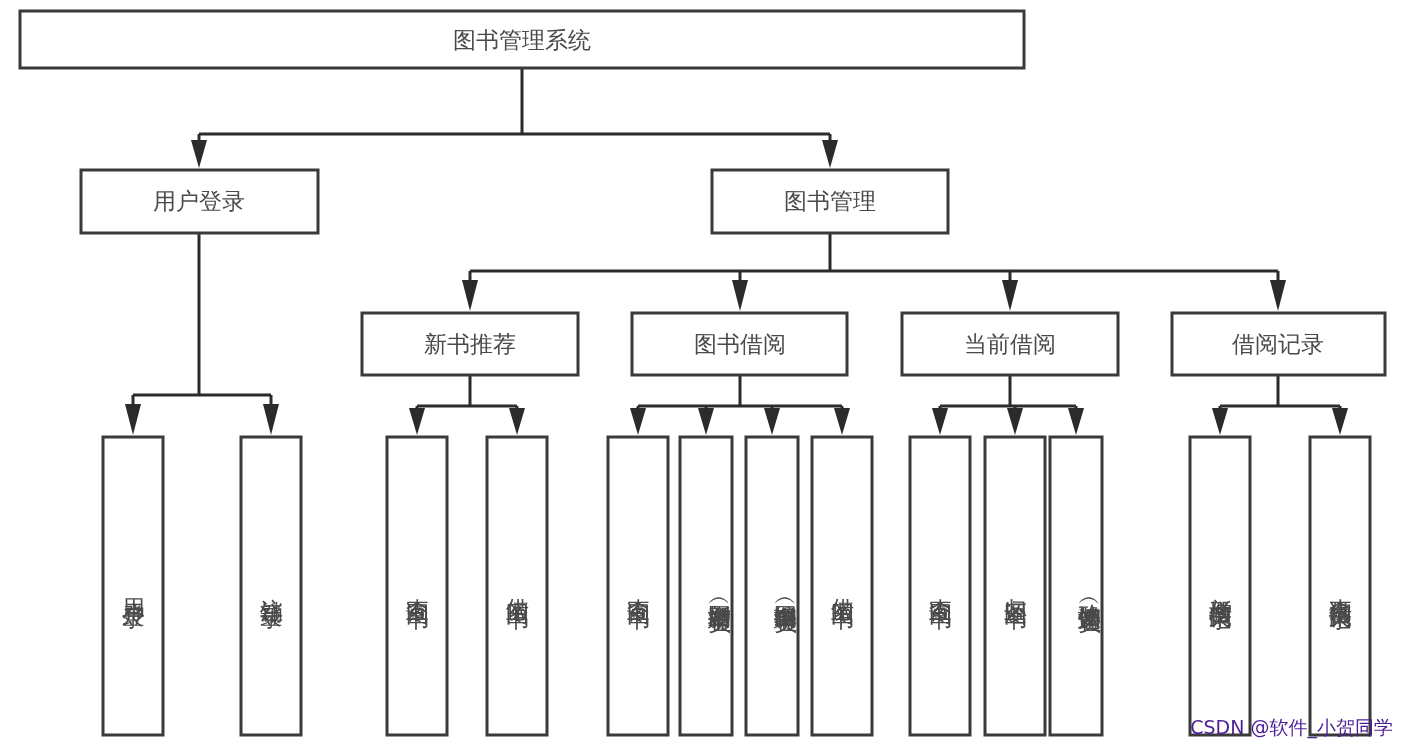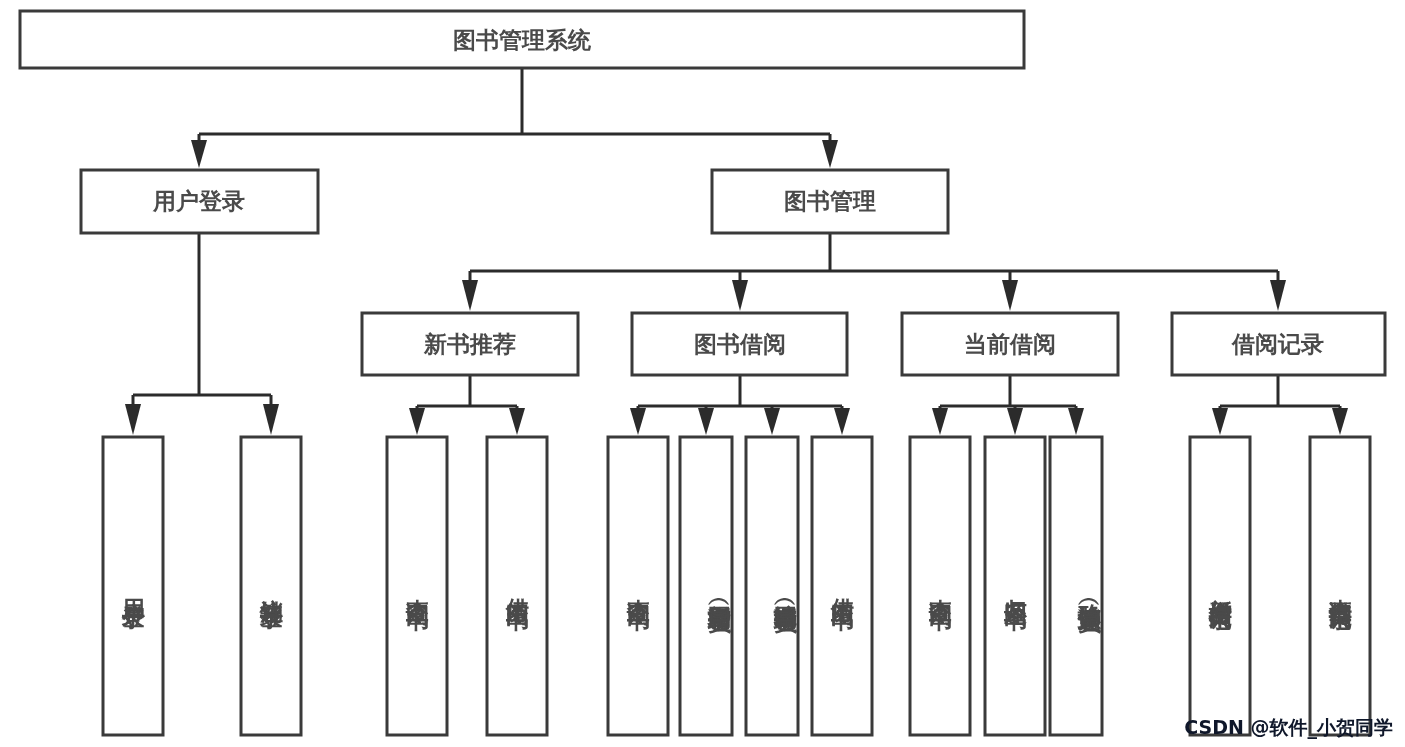--- a/index.html
+++ b/index.html
@@ -11,21 +11,20 @@
     width: 1405px;
     height: 747px;
     font-family: "DejaVu Sans", "Liberation Sans", sans-serif;
     overflow: hidden;
     position: relative;
   }
   #diagram-root {
     position: relative;
     width: 1405px;
     height: 747px;
-    font-weight: bold;
   }
   svg.diagram {
     position: absolute;
     top: 0;
     left: 0;
     width: 1405px;
     height: 747px;
   }
   .node-box {
     fill: #ffffff;
@@ -62,21 +61,21 @@
     justify-content: center;
     white-space: nowrap;
     user-select: none;
   }
   .watermark {
     position: absolute;
     right: 12px;
     bottom: 6px;
     font-family: "DejaVu Sans", "Liberation Sans", sans-serif;
     font-size: 19px;
-    color: #0f172a;
+    color: #4c1d95;
     white-space: nowrap;
     padding-left: 22px;
   }
 </style>
 </head>
 <body>
 
 <div id="diagram-root">
 
   <svg class="diagram" viewBox="0 0 1405 747">

